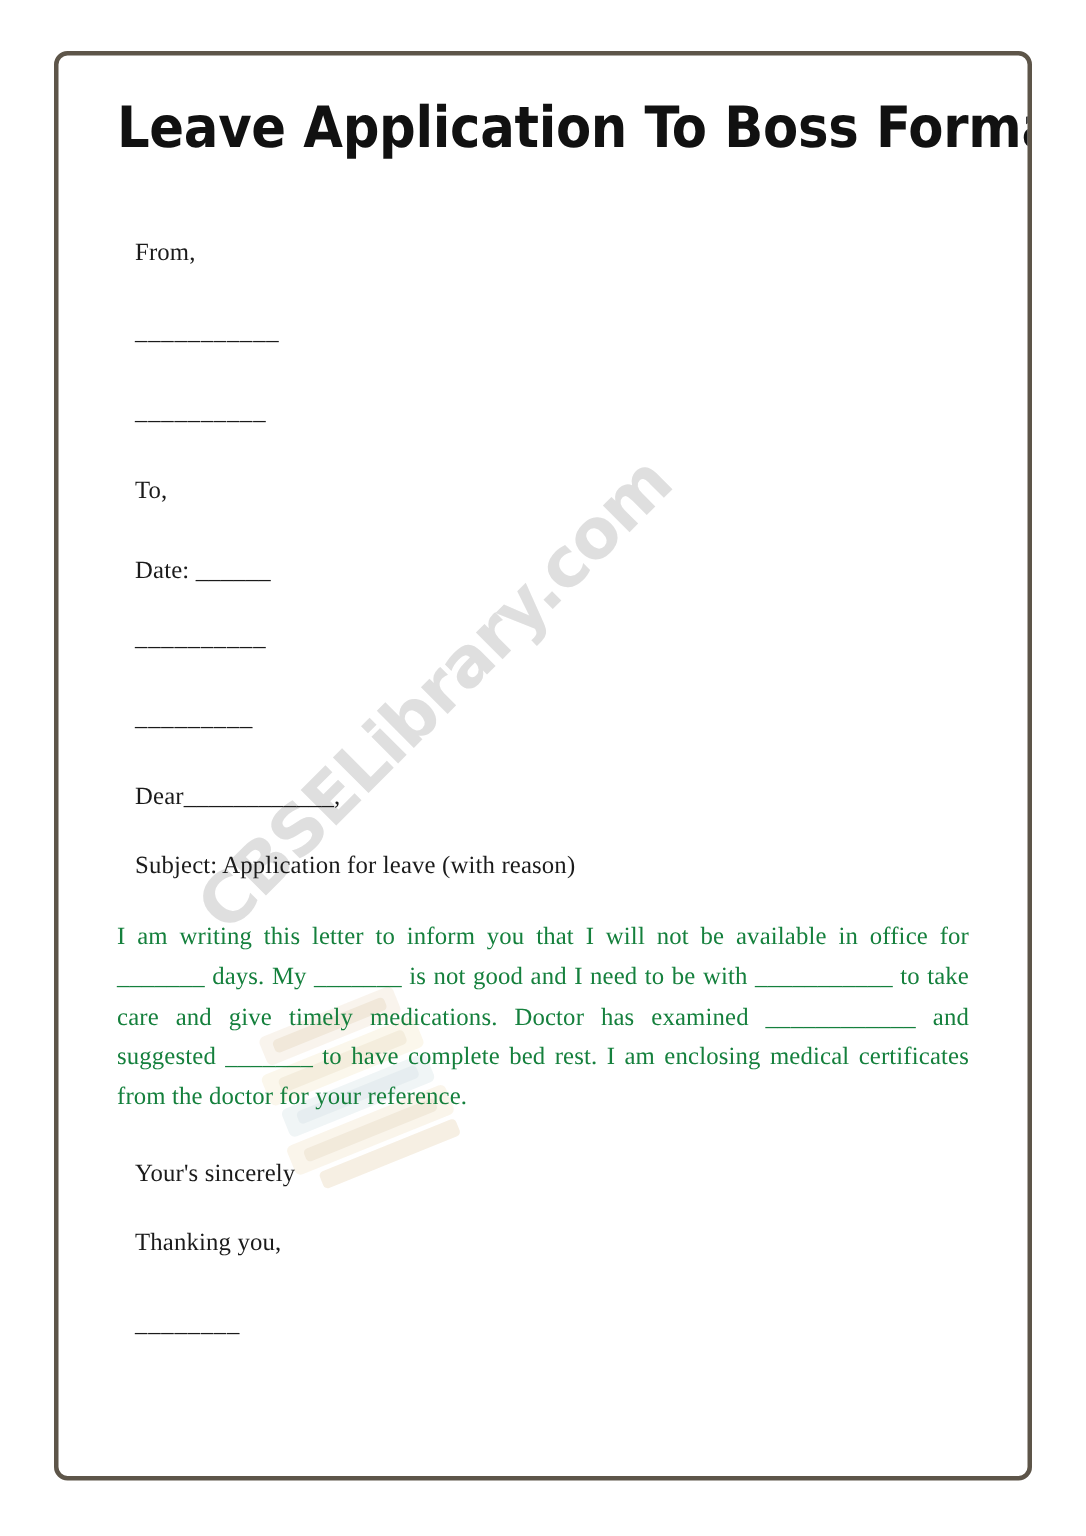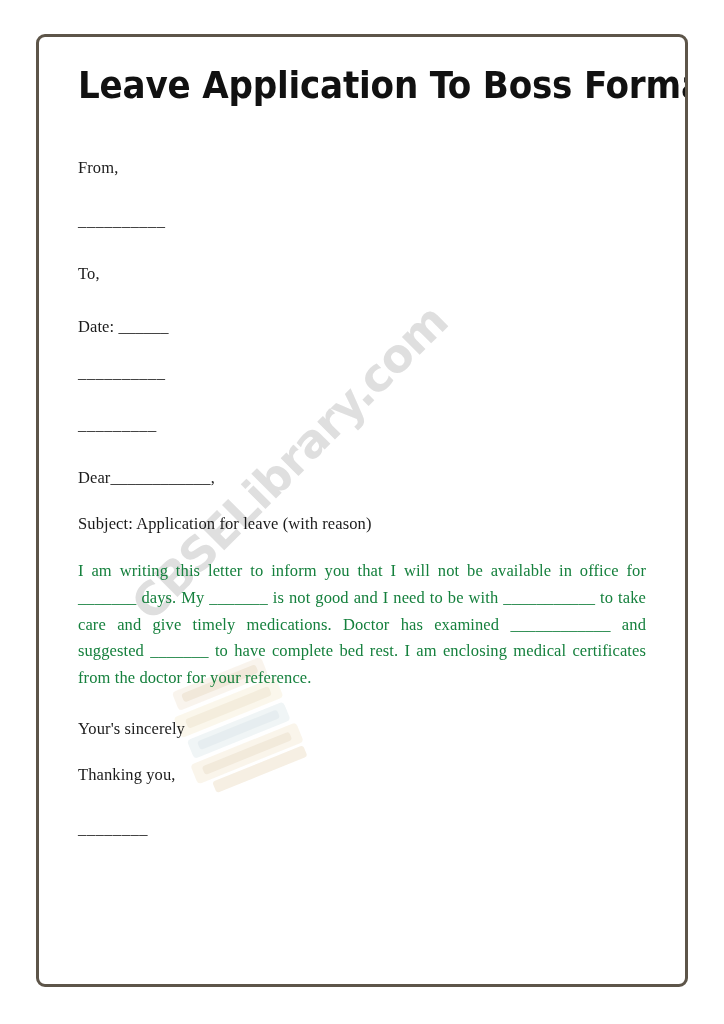--- a/index.html
+++ b/index.html
@@ -79,21 +79,21 @@
     color: #111111;
     letter-spacing: -0.2px;
     margin: 0 0 48px 0;
     white-space: nowrap;
   }
 
   .letter-line {
     font-size: 16.5px;
     line-height: 1.45;
     color: #1b1b1b;
-    margin: 0 0 29px 0;
+    margin: 0 0 29px 12px;
     letter-spacing: 0.1px;
   }
   .letter-line.tight {
     margin-bottom: 22px;
   }
   .letter-line.blank-rule {
     letter-spacing: 0.5px;
   }
 
   .letter-para {
@@ -133,20 +133,21 @@
       </g>
     </svg>
   </div>
 
   <div id="content">
 
     <h1 id="doc-title">Leave Application To Boss Format</h1>
 
     <p class="letter-line">From,</p>
 
+    <p class="letter-line blank-rule">___________</p>
 
     <p class="letter-line blank-rule">__________</p>
 
     <p class="letter-line">To,</p>
 
     <p class="letter-line tight">Date: ______</p>
 
     <p class="letter-line blank-rule">__________</p>
 
     <p class="letter-line blank-rule">_________</p>

